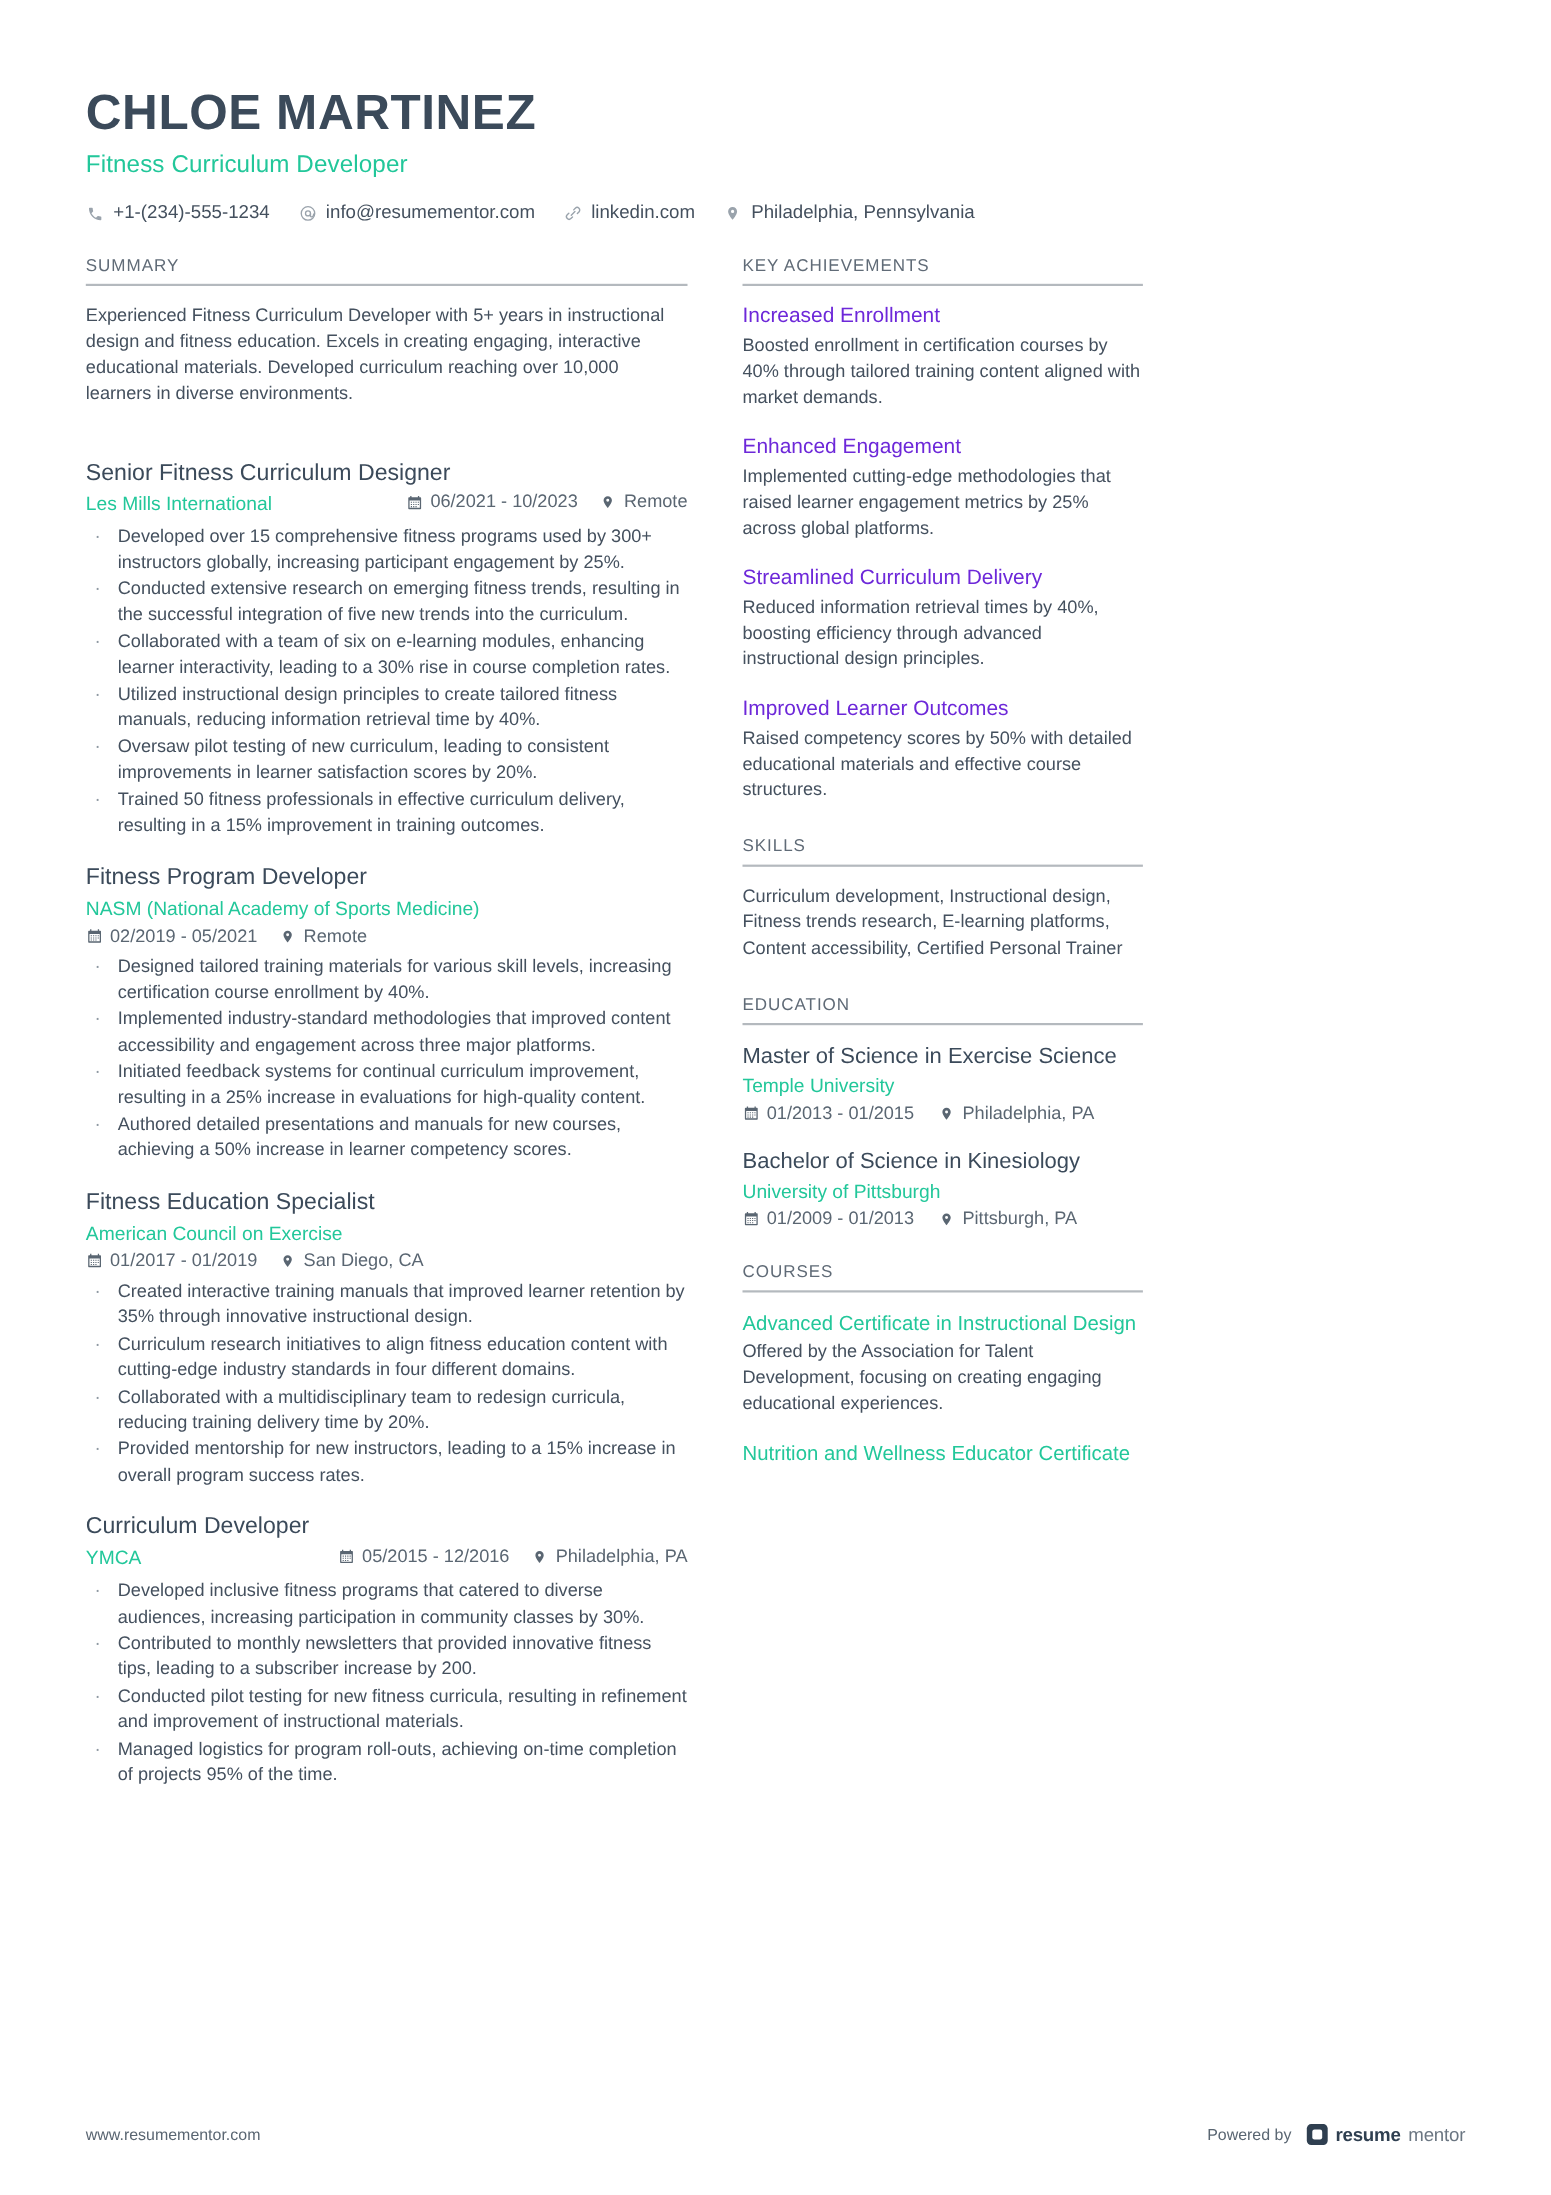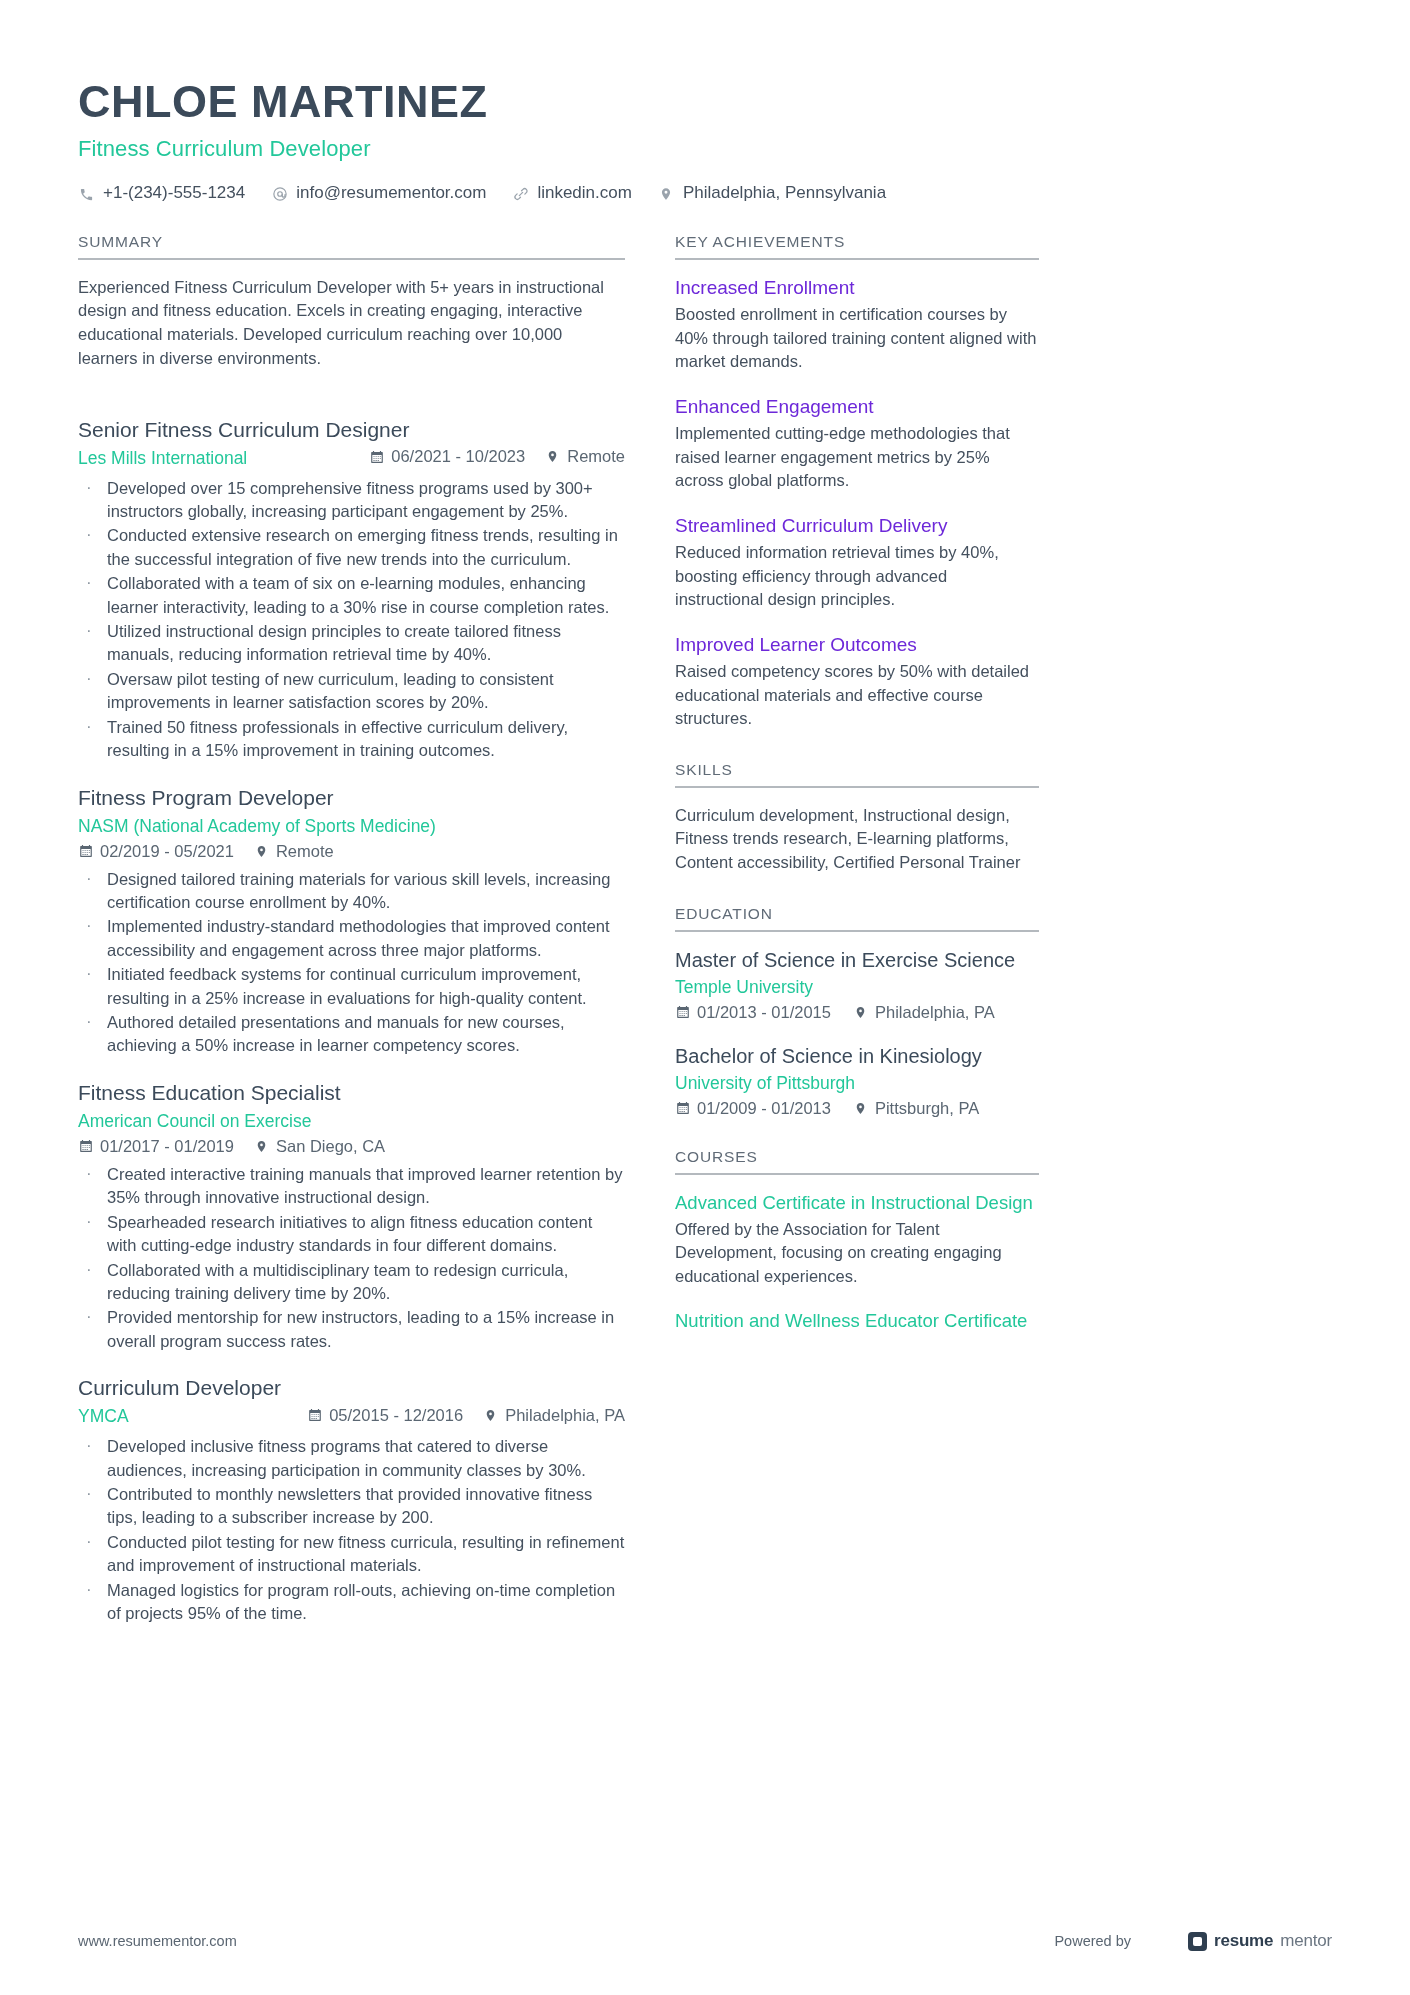--- a/index.html
+++ b/index.html
@@ -195,21 +195,21 @@
     left: 78px;
     right: 78px;
     bottom: 44px;
     display: flex;
     align-items: center;
     justify-content: space-between;
   }
   .footer-url { font-size: 14.5px; color: #5a6672; }
   .footer-right { display: flex; align-items: center; gap: 14px; }
   .powered { font-size: 14.5px; color: #5a6672; }
-  .logo { display: flex; align-items: center; gap: 7px; margin-left: 43px; }
+  .logo { display: flex; gap: 7px; }
   .logo-mark {
     width: 19px; height: 19px;
     border-radius: 4px;
     background: #2f3f50;
     position: relative;
     flex: none;
   }
   .logo-mark::after {
     content: "";
     position: absolute;
@@ -363,21 +363,21 @@
                     <span class="ic">
                       <svg width="13" height="15" viewBox="0 0 24 24" fill="currentColor">
                         <path d="M12 2C8.1 2 5 5.1 5 9c0 5.2 7 13 7 13s7-7.8 7-13c0-3.9-3.1-7-7-7zm0 9.5A2.5 2.5 0 1 1 12 6.5a2.5 2.5 0 0 1 0 5z"></path>
                       </svg>
                     </span>
                     <span>San Diego, CA</span>
                   </span>
                 </div></div>
               <ul class="bullets">
                 <li>Created interactive training manuals that improved learner retention by 35% through innovative instructional design.</li>
-                <li>Spearheaded research initiatives to align fitness education content with cutting-edge industry standards in four different domains.</li>
+                <li>Curriculum research initiatives to align fitness education content with cutting-edge industry standards in four different domains.</li>
                 <li>Collaborated with a multidisciplinary team to redesign curricula, reducing training delivery time by 20%.</li>
                 <li>Provided mentorship for new instructors, leading to a 15% increase in overall program success rates.</li>
               </ul>
             </div>
             <div class="exp">
               <div class="exp-role">Curriculum Developer</div>
               <div class="exp-line">
                 <span class="exp-org">YMCA</span>
                 <div class="exp-meta">
                   <span class="meta-item">

